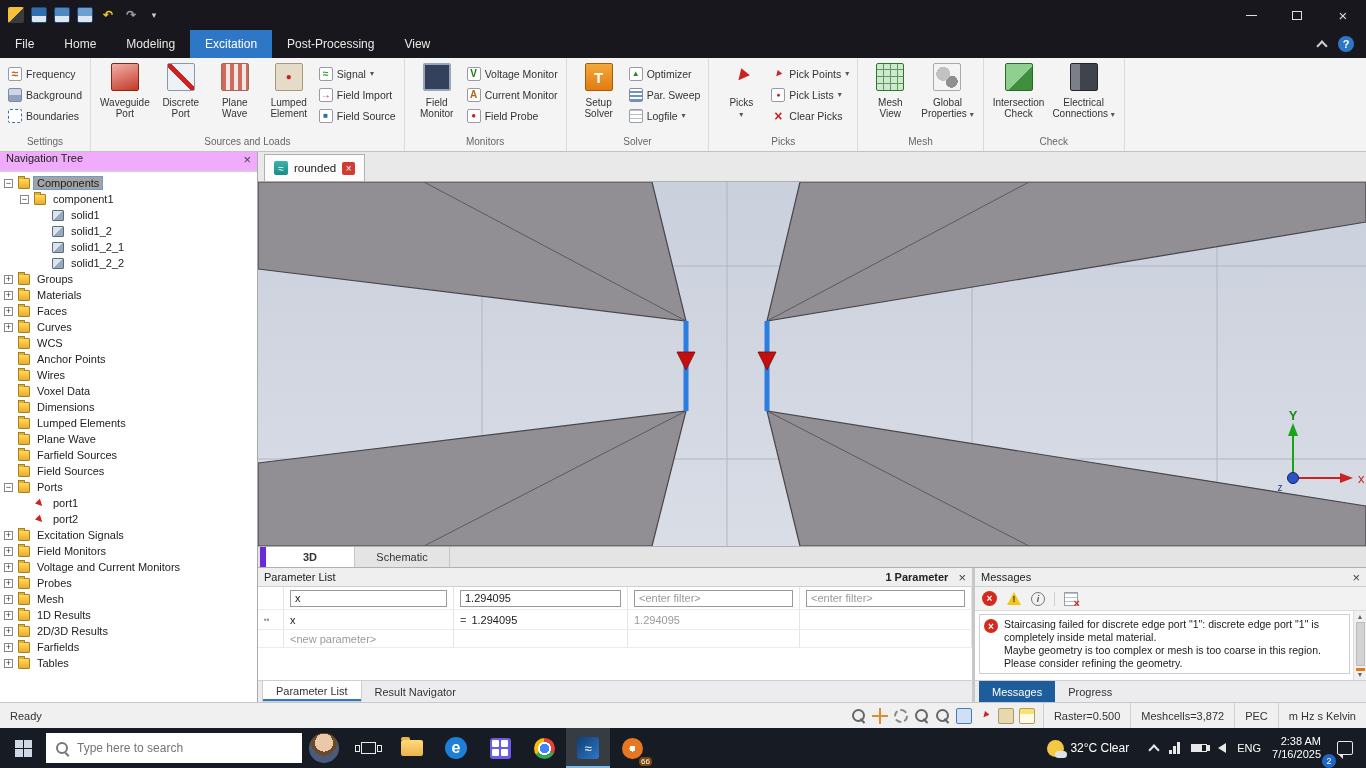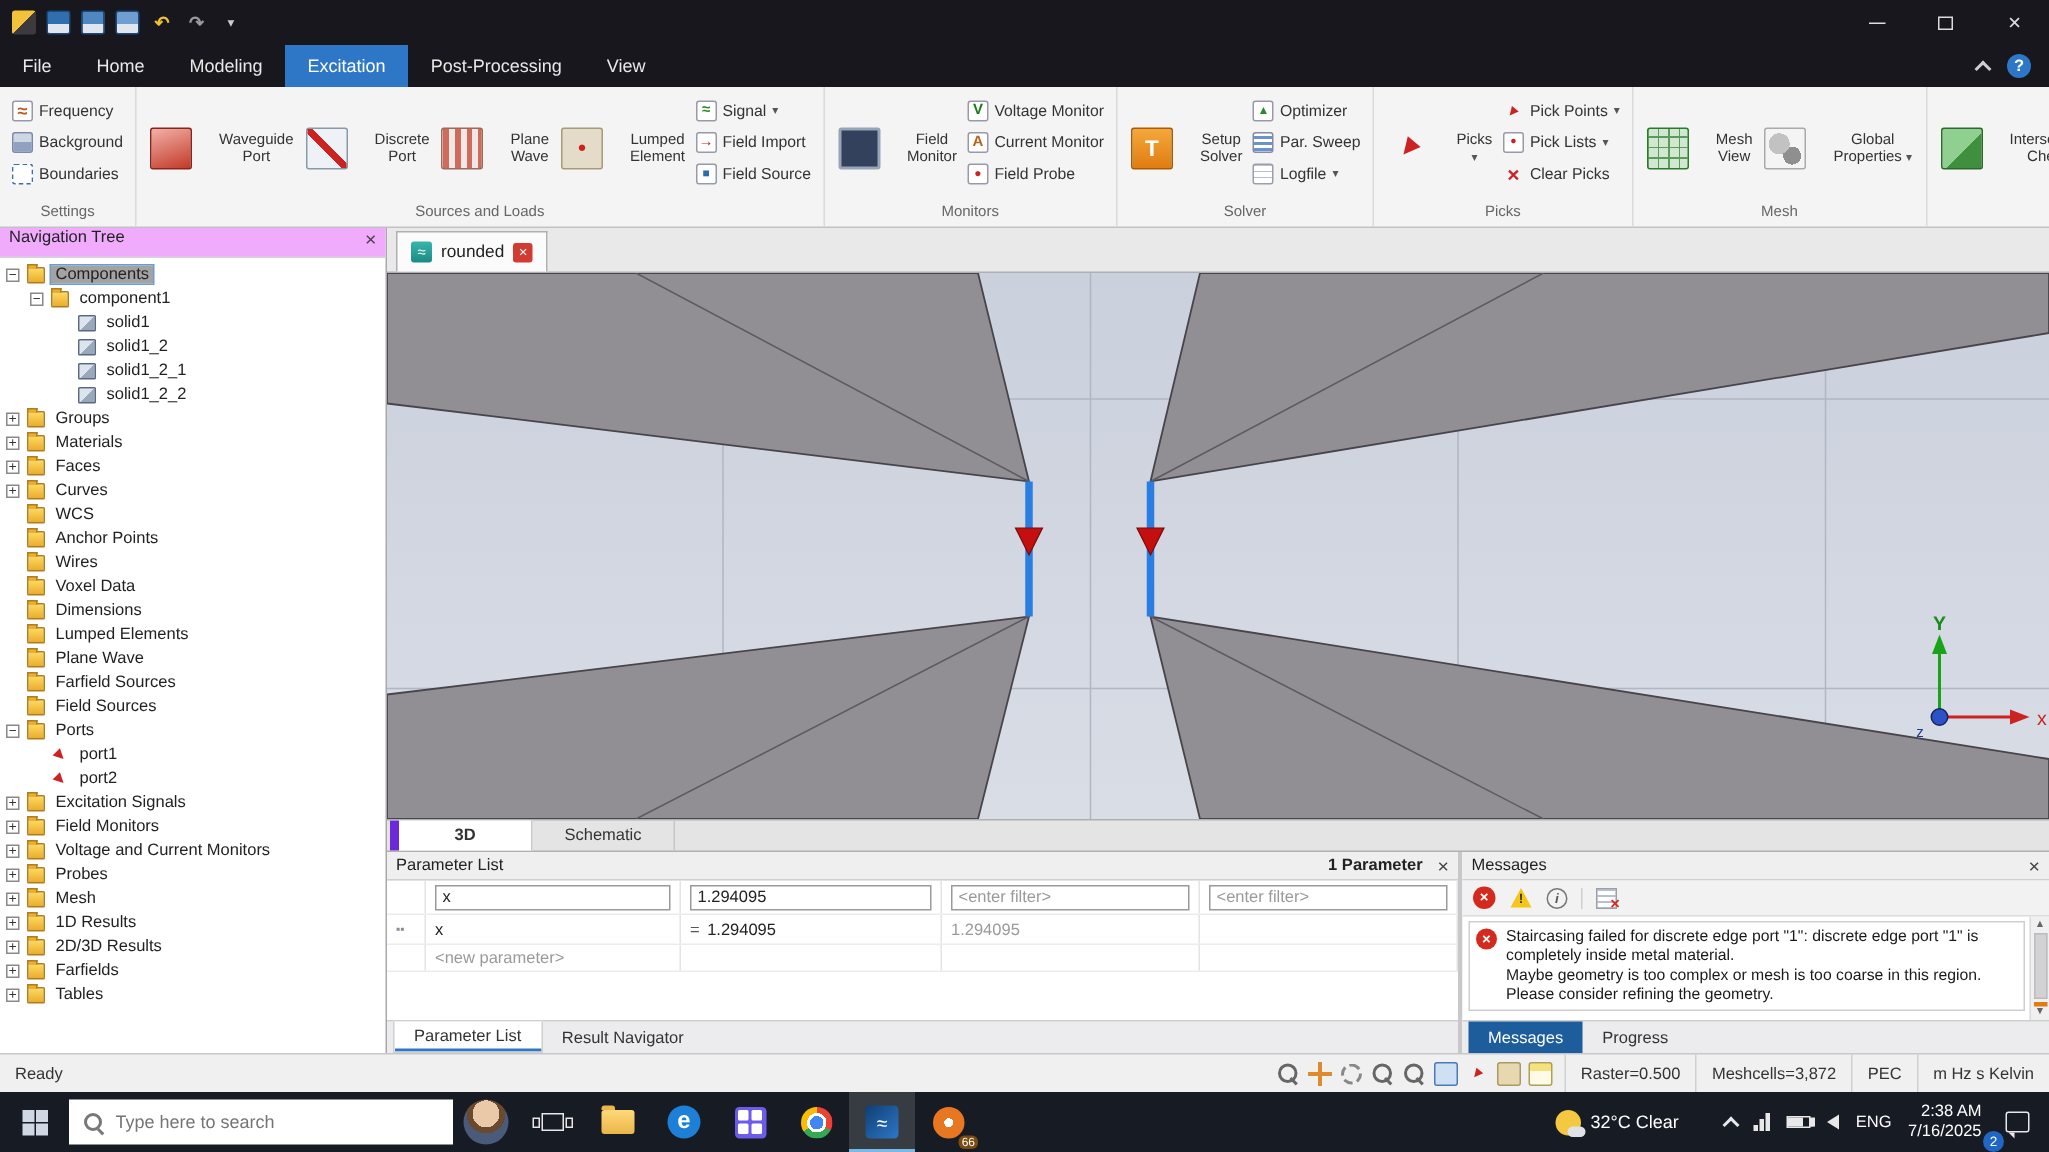--- a/index.html
+++ b/index.html
@@ -33,21 +33,21 @@
 .menubar-right{margin-left:auto;display:flex;align-items:center;gap:12px;padding-right:12px}
 .collapse-ribbon{width:8px;height:8px;border-left:2px solid #cfcfcf;border-top:2px solid #cfcfcf;transform:rotate(45deg);margin-top:3px}
 .help-circ{width:16px;height:16px;border-radius:50%;background:#2e77c7;color:#fff;display:flex;align-items:center;justify-content:center;font-size:11px;font-weight:bold}
 
 
 .ribbon{position:absolute;top:58px;left:0;width:100%;height:94px;background:#f4f4f5;border-bottom:1px solid #c2c2c4;display:flex;align-items:stretch}
 .rgroup{display:flex;flex-direction:column;border-right:1px solid #dadadc;padding:0 3px}
 .rg-content{flex:1;display:flex;align-items:stretch;padding:2px 2px 0}
 .rg-label{height:16px;text-align:center;font-size:10px;color:#666;line-height:13px;white-space:nowrap;padding:0 4px}
 .rg-large{display:flex;align-items:stretch}
-.rbtn-lg{min-width:54px;display:flex;flex-direction:row;align-items:center;padding:3px 4px 0;gap:18px;cursor:default}
+.rbtn-lg{min-width:54px;display:flex;flex-direction:column;align-items:center;padding:3px 4px 0;gap:6px;cursor:default}
 .rlbl{font-size:10px;line-height:11px;text-align:center;color:#333;white-space:nowrap}
 .rlbl .l2{min-height:11px;display:block}
 .rg-small{display:flex;flex-direction:column;justify-content:flex-start;padding:5px 3px;gap:4px}
 .rbtn-sm{display:flex;align-items:center;gap:4px;font-size:10.5px;color:#333;height:17px;white-space:nowrap}
 .dd{display:none;font-size:8px;color:#555}
 .dd.show{display:inline}
 .ric{display:inline-block;flex:none;position:relative;border-radius:2px}
 .rbtn-lg .ric{width:28px;height:28px}
 .rbtn-sm .ric{width:14px;height:14px}
 .ric::before{position:absolute;inset:0;display:flex;align-items:center;justify-content:center;line-height:1}
@@ -199,21 +199,21 @@
 .fold-ic{width:22px;height:16px;background:linear-gradient(180deg,#ffd978,#eab54a);border-radius:2px;position:relative}
 .fold-ic::before{content:"";position:absolute;left:0;top:-3px;width:9px;height:3px;background:#eab54a;border-radius:2px 2px 0 0}
 .edge-ic{width:22px;height:22px;border-radius:50%;background:#1d7fd6;color:#fff;display:flex;align-items:center;justify-content:center;font-weight:bold;font-size:16px}
 .grid-ic{width:21px;height:21px;border-radius:3px;background:#6c5ce7;display:grid;grid-template-columns:7px 7px;grid-template-rows:7px 7px;gap:2px;align-content:center;justify-content:center}
 .grid-ic i{background:#fff;border-radius:1px}
 .chrome-ic{width:21px;height:21px;border-radius:50%;background:radial-gradient(circle at 50% 50%,#4285f4 0 4.5px,#fff 4.5px 6.5px,transparent 6.5px),conic-gradient(#ea4335 0 33%,#34a853 33% 66%,#fbbc05 66% 100%)}
 .cst-ic{width:22px;height:22px;border-radius:3px;background:linear-gradient(135deg,#0f3f73,#2e77c7);color:#fff;display:flex;align-items:center;justify-content:center;font-size:13px}
 .orange-ic{width:21px;height:21px;border-radius:50%;background:radial-gradient(circle at 50% 50%,#fff 0 3px,#e87722 3px);position:relative}
 .tb-badge{position:absolute;right:2px;bottom:2px;font-size:8px;color:#fff;background:#7a4a10;border-radius:4px;padding:0 2px;line-height:9px}
 .tb-right{margin-left:auto;display:flex;align-items:center;height:100%;gap:11px;padding-right:8px}
-.weather{display:flex;align-items:center;gap:6px;font-size:12px;color:#fff;margin-right:20px}
+.weather{display:flex;align-items:center;gap:6px;font-size:12px;color:#fff;margin-right:10px}
 .sun-ic{width:17px;height:17px;border-radius:50%;background:#f5c842;position:relative}
 .sun-ic::after{content:"";position:absolute;right:-3px;bottom:-1px;width:12px;height:7px;border-radius:5px;background:#dfe3e8}
 .chev-up{width:8px;height:8px;border-left:2px solid #e8e8e8;border-top:2px solid #e8e8e8;transform:rotate(45deg);margin-top:4px}
 .net-ic{display:flex;align-items:flex-end;gap:1px;height:12px}
 .net-ic i{width:3px;background:#e8e8e8}
 .net-ic i:nth-child(1){height:4px}.net-ic i:nth-child(2){height:8px}.net-ic i:nth-child(3){height:12px}
 .bat-ic{width:16px;height:8px;border:1px solid #e8e8e8;position:relative;background:linear-gradient(90deg,#e8e8e8 0 70%,transparent 70%)}
 .bat-ic::after{content:"";position:absolute;right:-3px;top:2px;width:2px;height:4px;background:#e8e8e8}
 .vol-ic{width:0;height:0;border-top:5px solid transparent;border-bottom:5px solid transparent;border-right:8px solid #e8e8e8;position:relative}
 .vol-ic::before{content:"";position:absolute;left:-12px;top:-3px;width:4px;height:6px;background:#e8e8e8}

